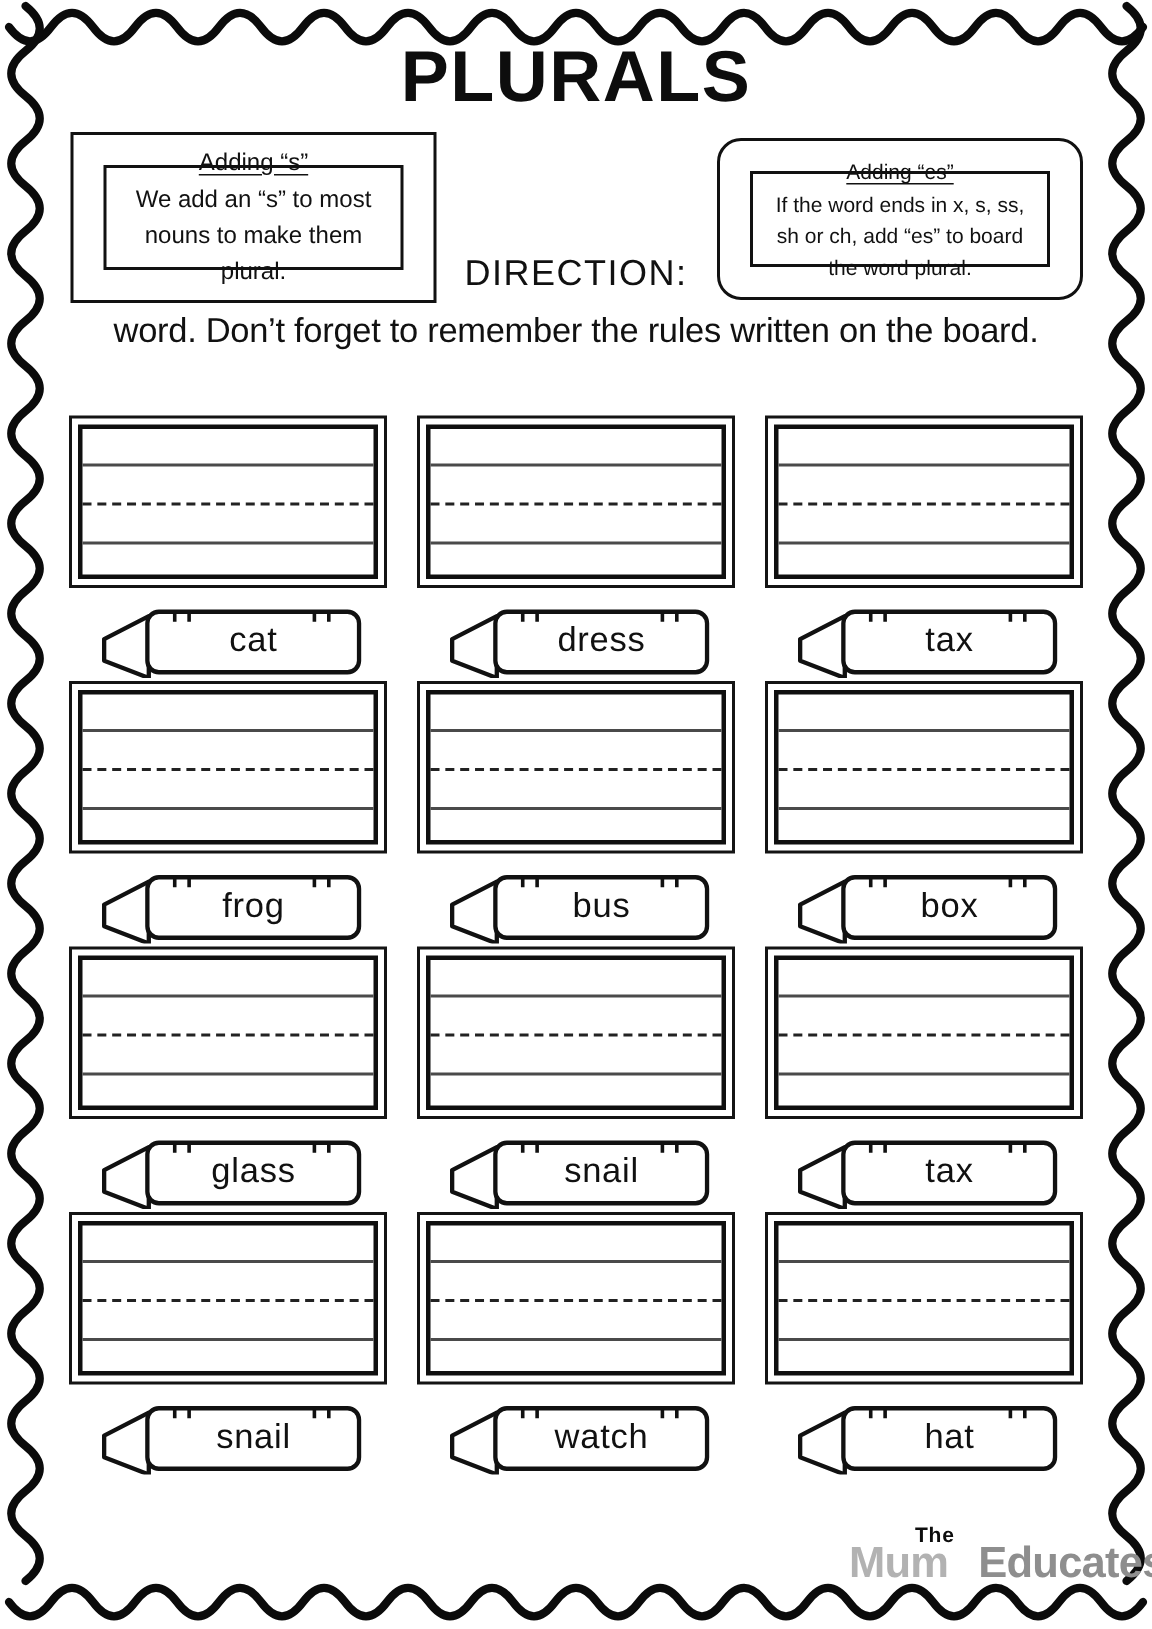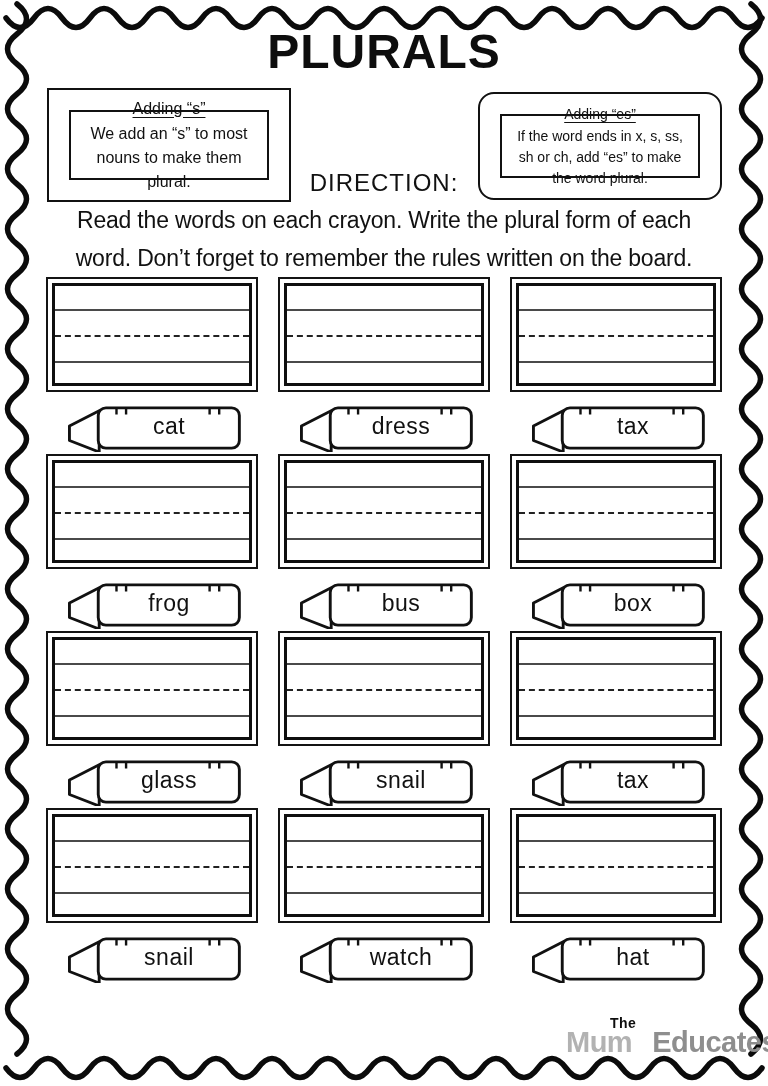--- a/index.html
+++ b/index.html
@@ -79,28 +79,27 @@
   <div class="rulebox rulebox-s">
     <div class="rulebox-inner">
       <div class="rule-heading">Adding “s”</div>
       <div class="rule-body">We add an “s” to most nouns to make them plural.</div>
     </div>
   </div>
 
   <div class="rulebox rulebox-es">
     <div class="rulebox-inner">
       <div class="rule-heading">Adding “es”</div>
-      <div class="rule-body">If the word ends in x, s, ss, sh or ch, add “es” to make the word plural.</div>
+      <div class="rule-body">If the word ends in x, s, ss, sh or ch, add “es” to board the word plural.</div>
     </div>
   </div>
 
   <div class="direction">DIRECTION:</div>
 
   <div class="instructions">
-    <div>Read the words on each crayon. Write the plural form of each</div>
     <div>word. Don’t forget to remember the rules written on the board.</div>
   </div>
 
   <div class="grid">
 
     <div class="cell">
       <div class="writebox">
         <div class="writebox-inner">
           <div class="wline solid" style="top:24%"></div>
           <div class="wline dashed" style="top:50%"></div>

